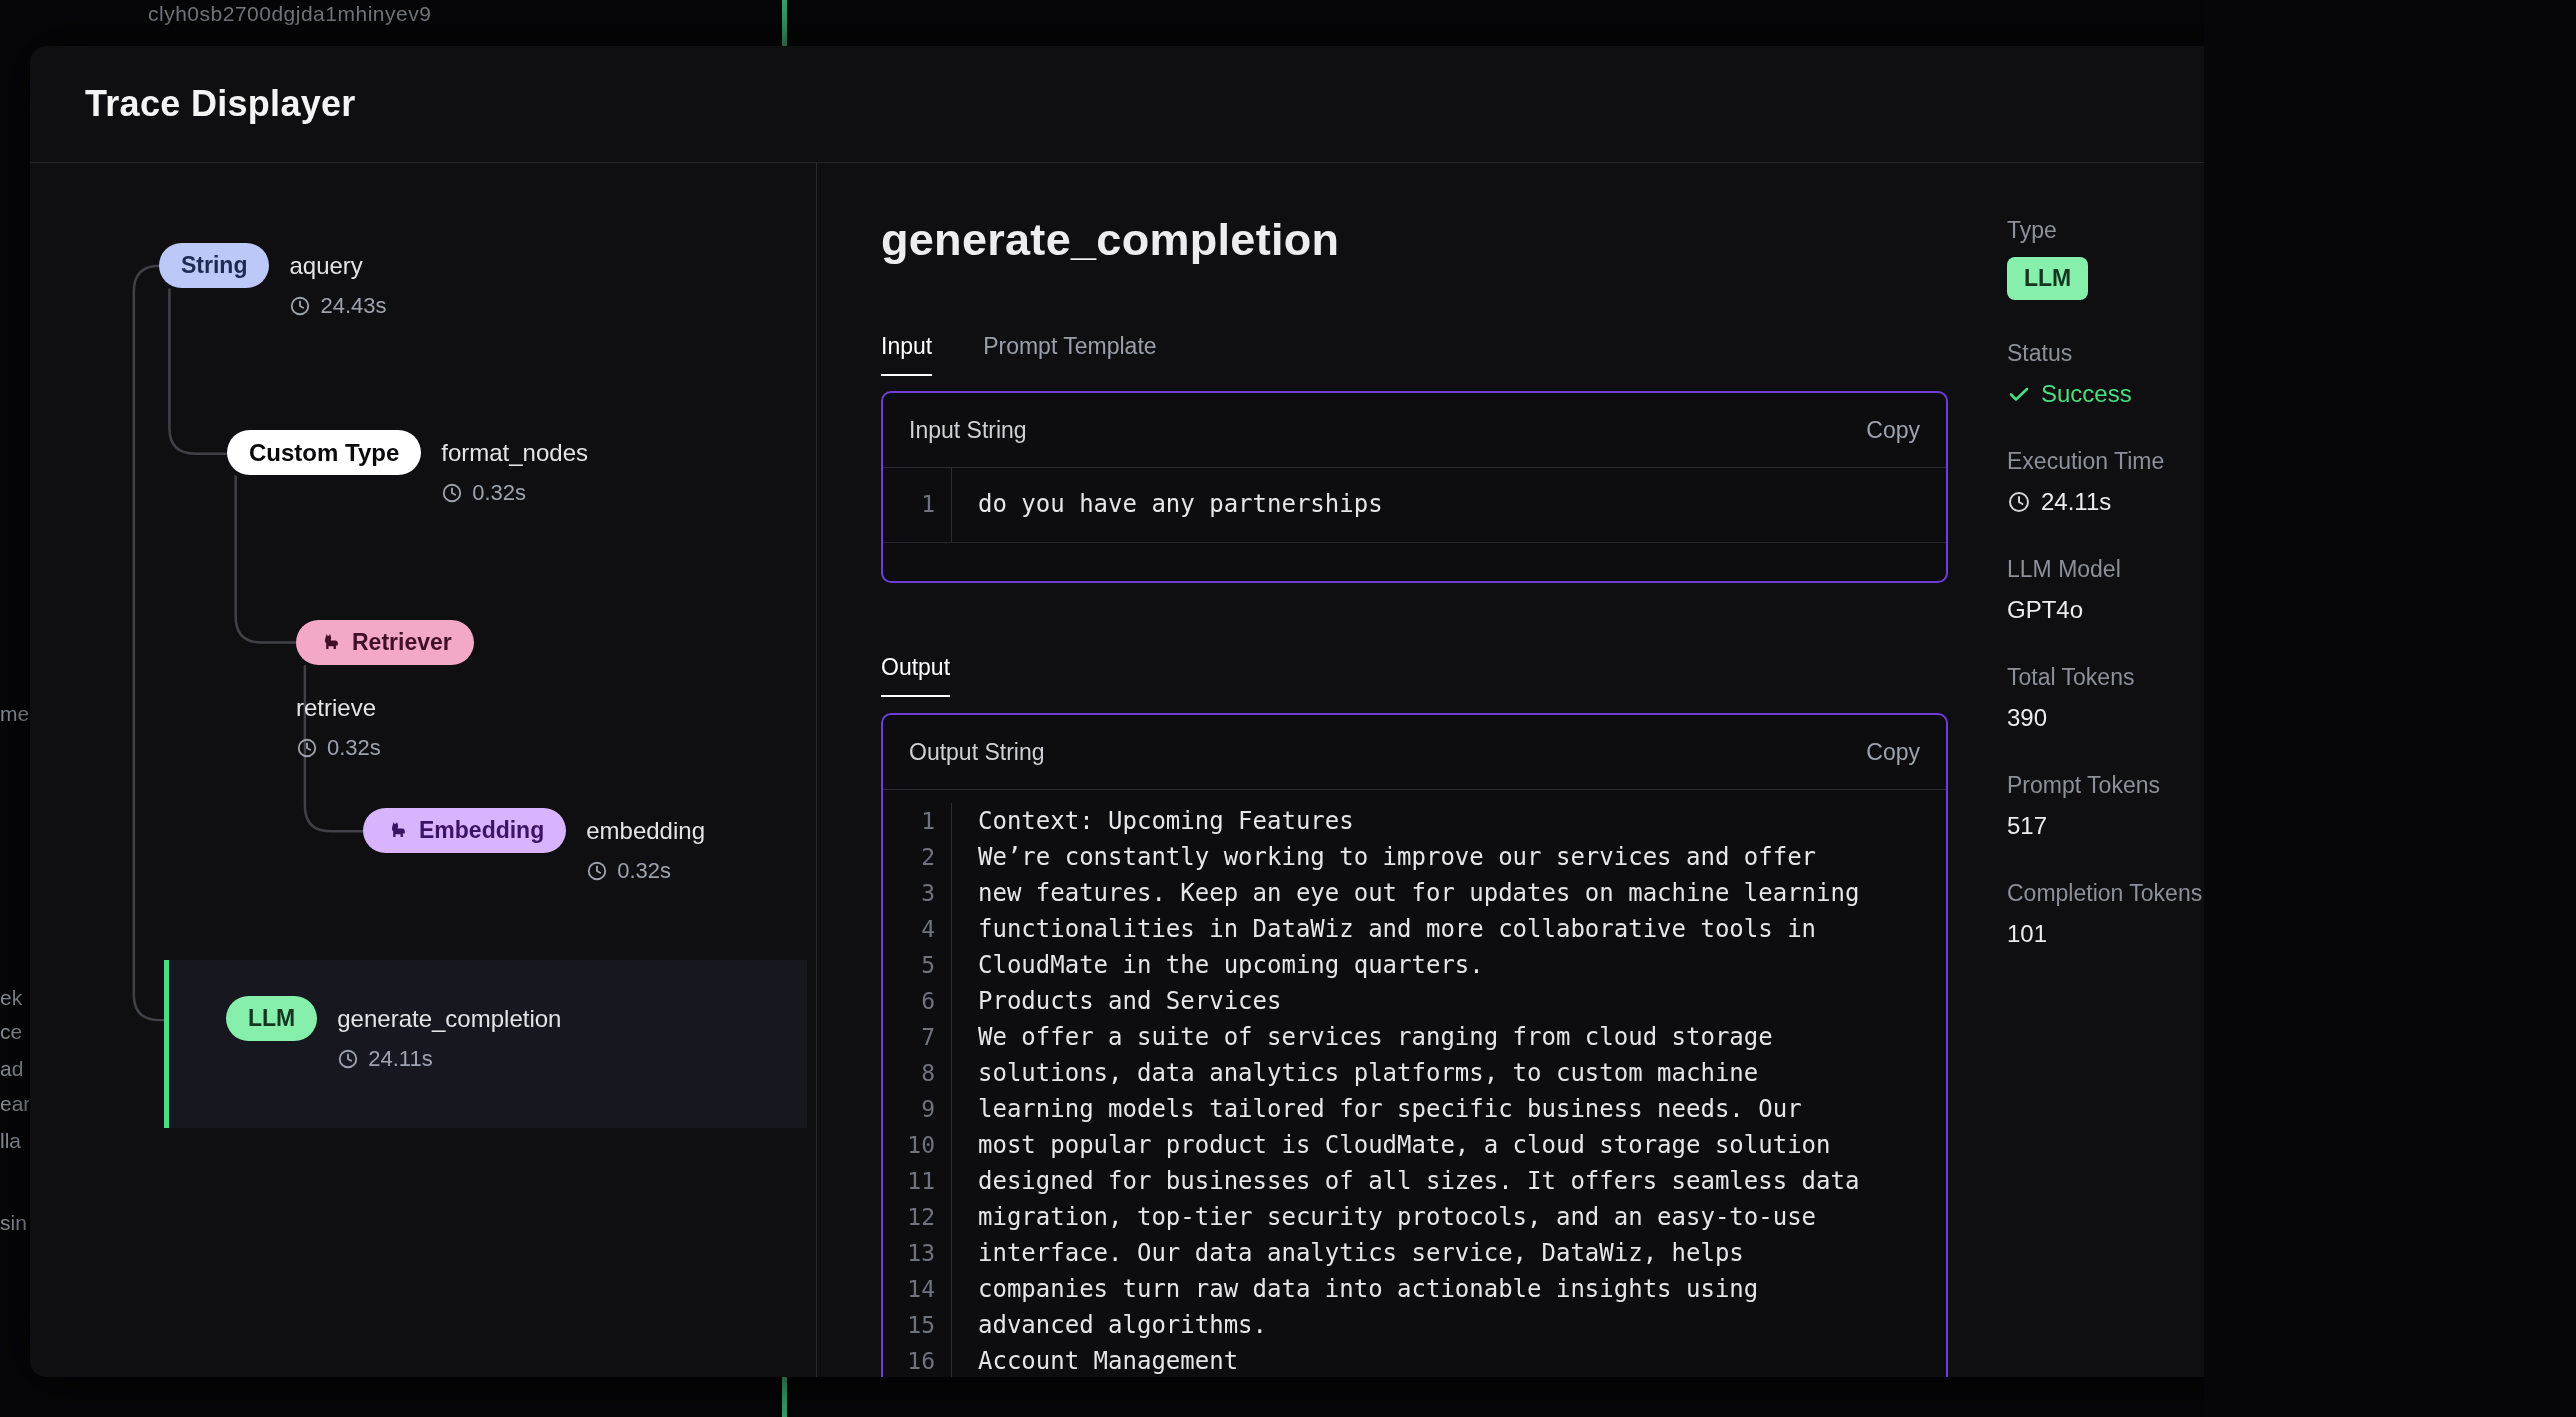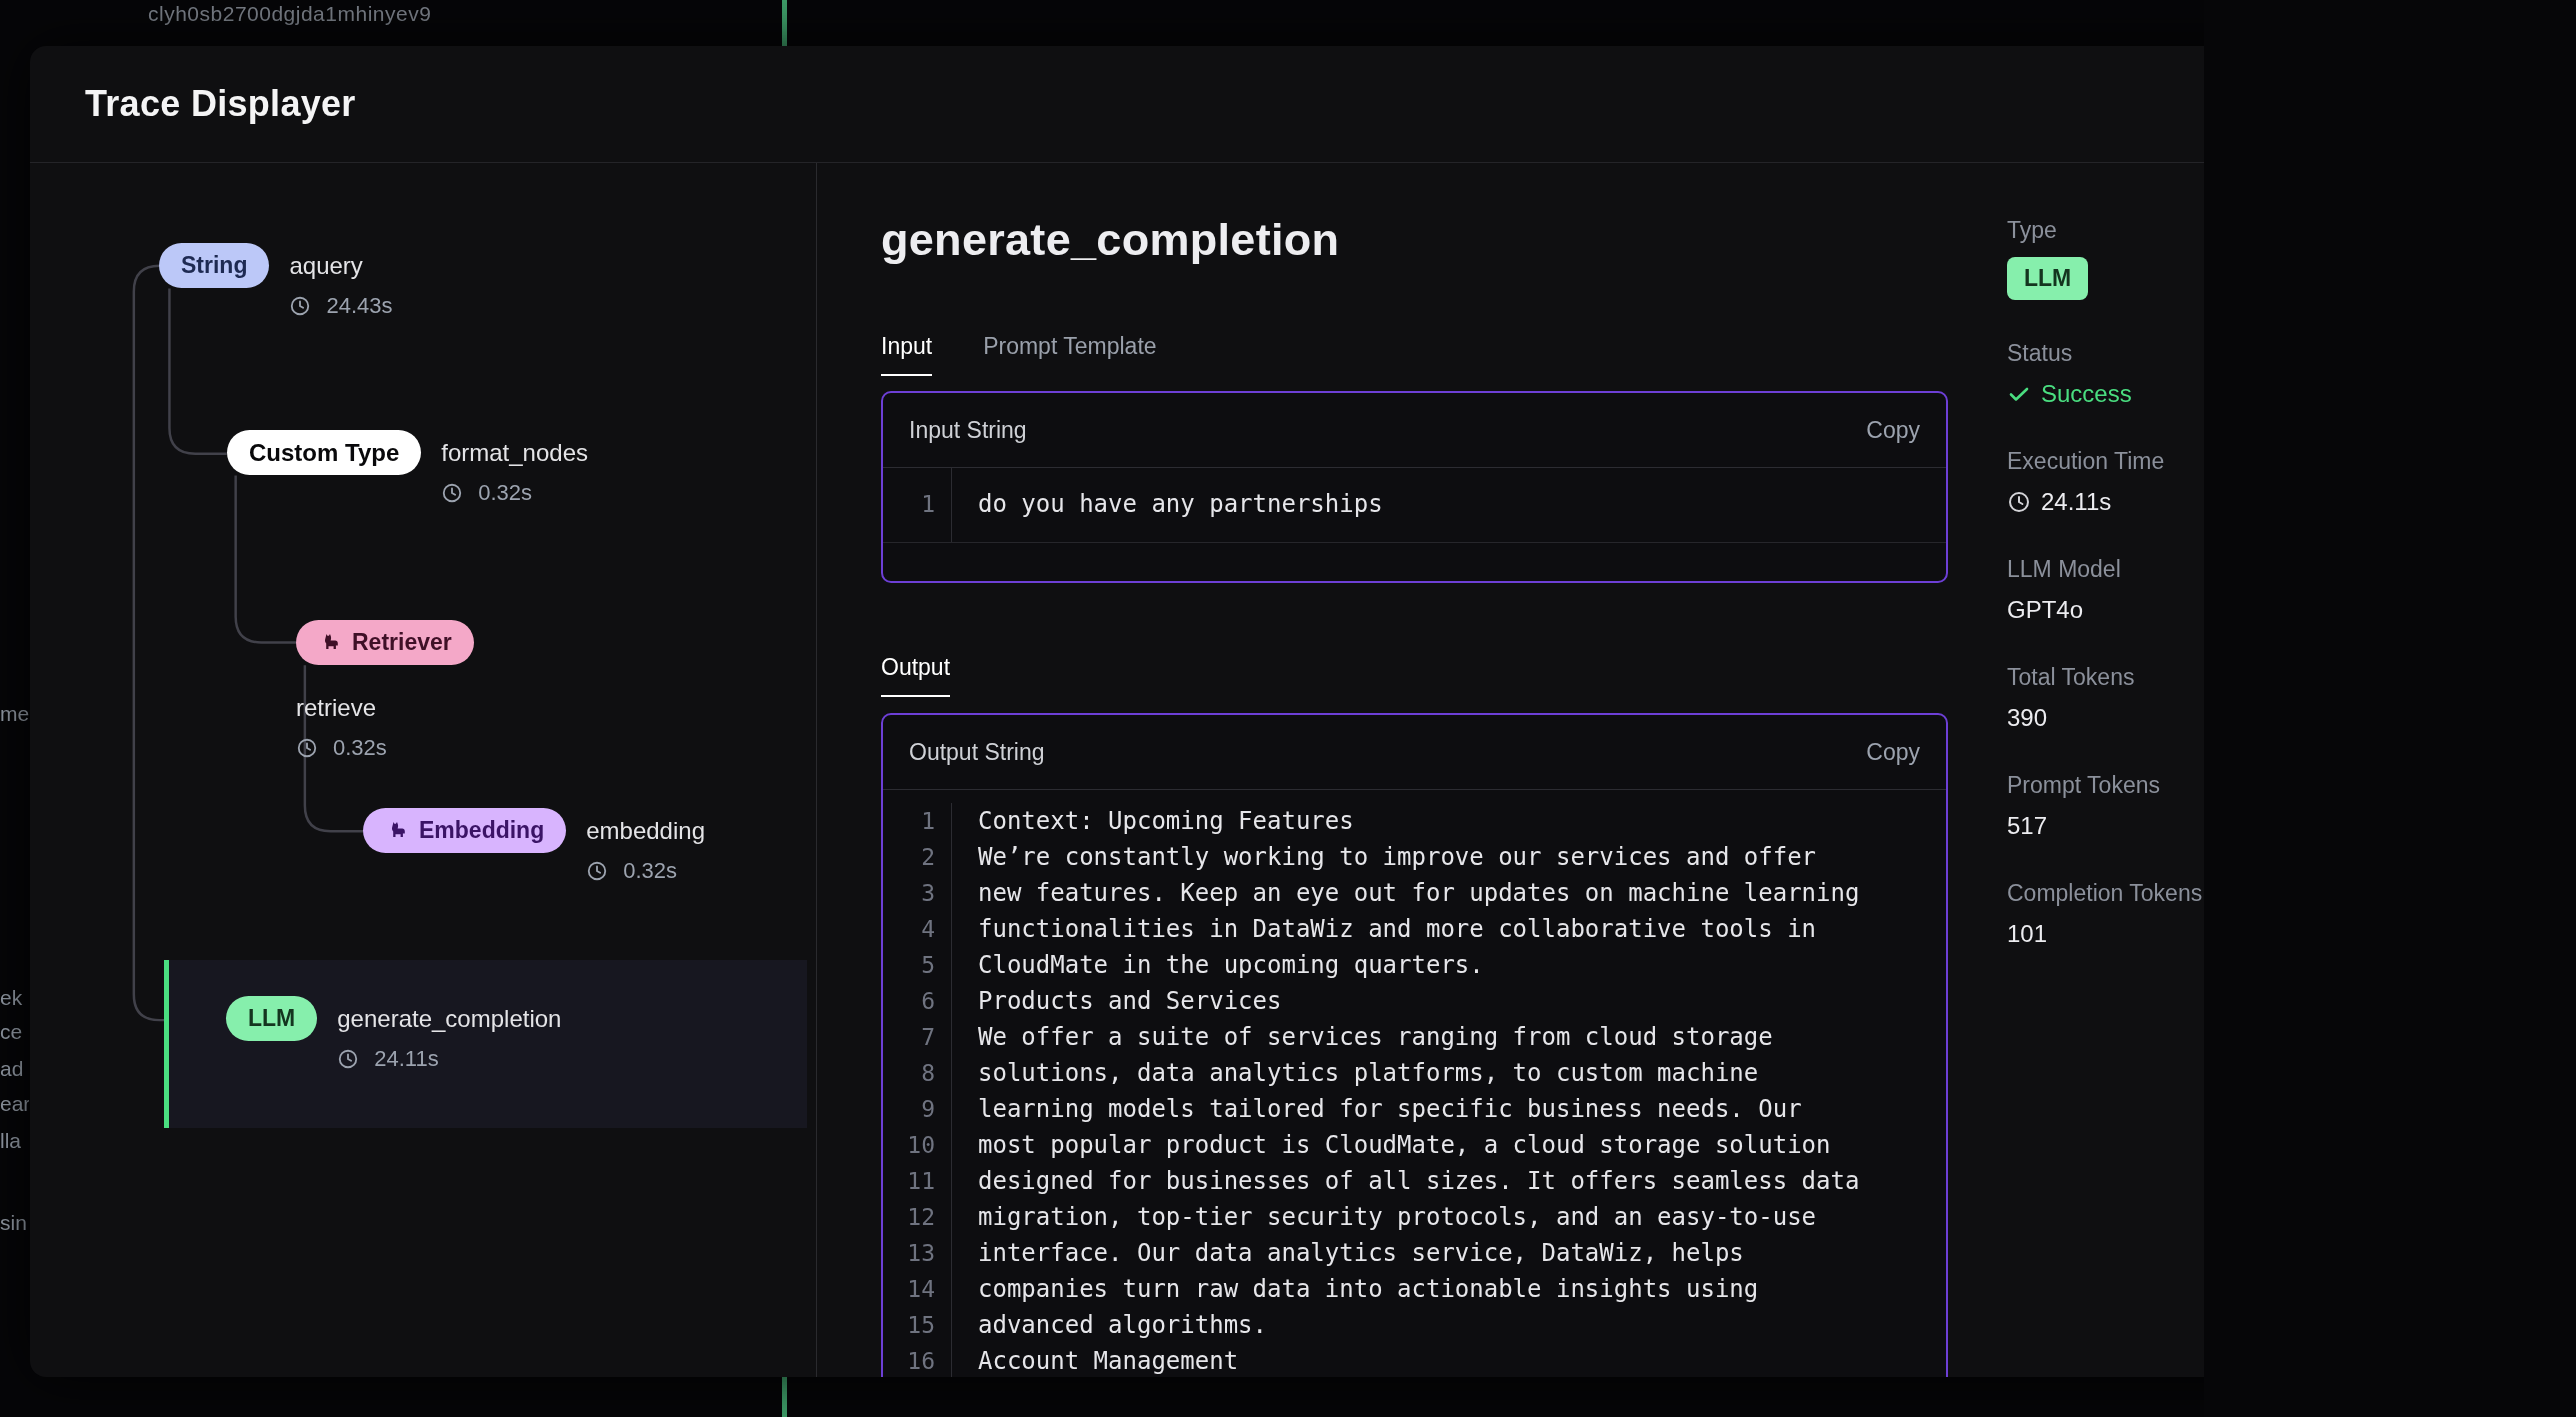--- a/index.html
+++ b/index.html
@@ -36,21 +36,21 @@
   .node { position:absolute; display:flex; gap:20px; align-items:flex-start; cursor:pointer; }
   .pill { height:45px; display:inline-flex; align-items:center; gap:10px; padding:0 22px;
           border-radius:987px; font-size:23px; font-weight:600; white-space:nowrap; }
   .pill svg { flex:0 0 auto; }
   .pill-query     { background:var(--badge-query-bg,#bcc8f8); color:var(--badge-query-text,#1e2a52); }
   .pill-custom    { background:var(--badge-custom-bg,#ffffff); color:var(--badge-custom-text,#09090b); font-weight:700; font-size:24px; }
   .pill-retriever { background:var(--badge-retriever-bg,#f4a8c8); color:var(--badge-retriever-text,#3f1027); }
   .pill-embedding { background:var(--badge-embedding-bg,#d8b4fe); color:var(--badge-embedding-text,#3b1466); }
   .pill-llm       { background:var(--badge-llm-bg,#86efac); color:var(--badge-llm-text,#14351f); }
   .node-name { font-size:24px; color:#e4e4e7; line-height:45px; white-space:nowrap; }
-  .node-time { display:flex; align-items:center; gap:15px; margin-top:5px; font-size:22px; color:#9ca3af; }
+  .node-time { display:flex; align-items:center; gap:9px; margin-top:5px; font-size:22px; color:#9ca3af; }
   .selected-row { position:absolute; left:134px; top:797px; width:643px; height:168px;
                   background:var(--row-selected-bg,#171720); border-left:5px solid var(--success-green,#4ade80);
                   padding:36px 0 0 57px; cursor:pointer; }
   .selected-row .node { position:static; }
 
   
   .span-title { position:absolute; left:851px; top:51px; font-size:45px; font-weight:600; color:#ededf0; letter-spacing:0.3px; }
   .tabs { position:absolute; display:flex; gap:51px; }
   #input-tabs { left:851px; top:170px; }
   #output-tabs { left:851px; top:491px; }

